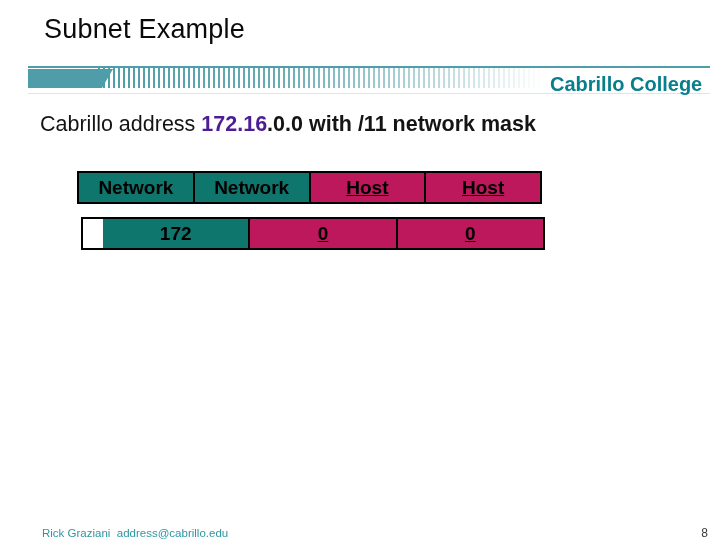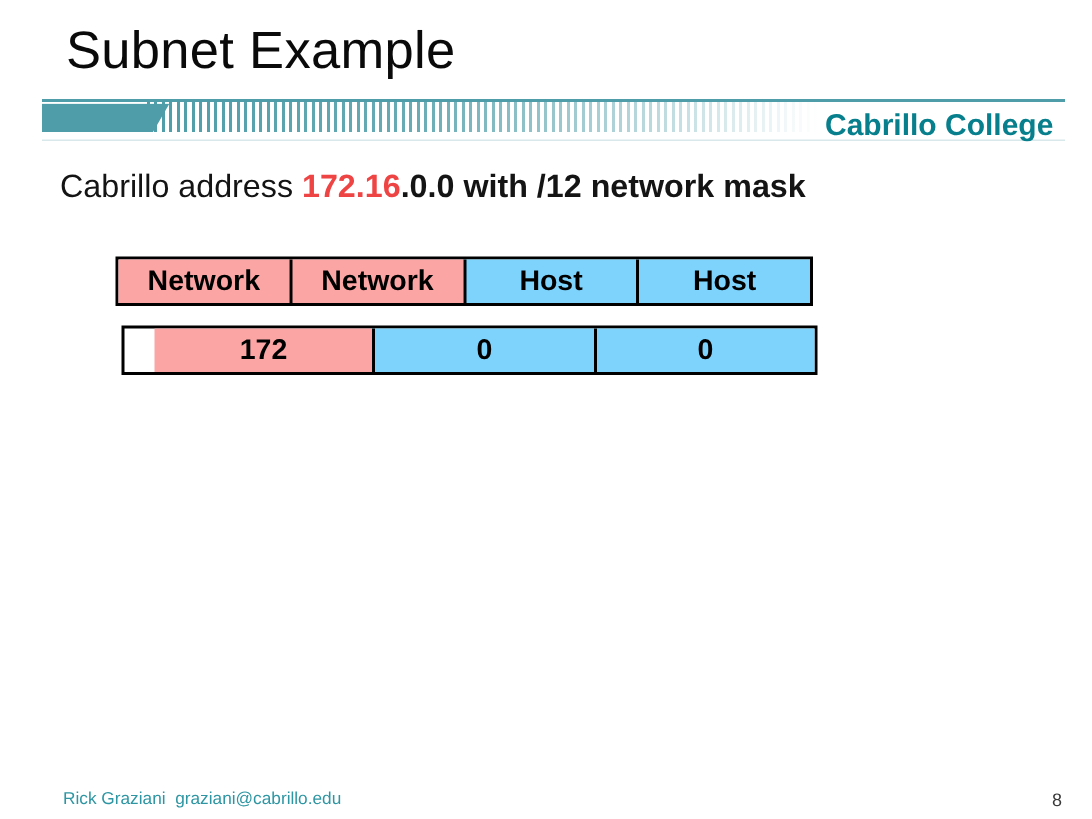--- a/index.html
+++ b/index.html
@@ -9,21 +9,21 @@
     font-family: "Liberation Sans", sans-serif;
     position: relative;
     overflow: hidden;
   }
   .abs { position: absolute; }
 
   
   .title {
     left: 44px; top: 14px;
     margin: 0;
-    font-size: 35px;
+    font-size: 27px;
     font-weight: 400;
     color: #0a0a0a;
     letter-spacing: 0.2px;
   }
 
   
   .band-line {
     left: 28px; top: 66px;
     width: 682px; height: 2px;
     background: #4E9DA8;
@@ -66,21 +66,21 @@
   }
 
   
   .subtitle {
     left: 40px; top: 112px;
     margin: 0;
     font-size: 21.5px;
     color: #141414;
     white-space: nowrap;
   }
-  .subtitle .hl { color: #ef4444; font-weight: 700; }
+  .subtitle .hl { color: #4c1d95; font-weight: 700; }
   .subtitle .b  { font-weight: 700; }
 
   
   .row {
     display: flex;
     border: 2px solid #000;
     box-sizing: border-box;
     height: 33px;
   }
   .header-row { left: 77px; top: 171px; width: 465px; }
@@ -88,22 +88,22 @@
   .cell {
     flex: 1 1 0;
     display: flex;
     align-items: center;
     justify-content: center;
     font-size: 19px;
     font-weight: 700;
     color: #000;
   }
   .cell + .cell { border-left: 2px solid #000; }
-  .cell.gold   { background: #fca5a5; }
-  .cell.yellow { background: #7dd3fc; }
+  .cell.gold   { background: #0f766e; }
+  .cell.yellow { background: #be185d; text-decoration: underline; }
 
   
   .footer-author {
     left: 42px; top: 527px;
     font-size: 11.5px;
     color: #2E96A3;
     white-space: pre;
   }
   .footer-page {
     right: 20px; top: 526px;
@@ -119,31 +119,31 @@
   <h1 class="abs title">Subnet Example</h1>
 
   <div class="abs band-line"></div>
   <div class="abs band">
     <div class="band-stripes"></div>
     <div class="band-solid"></div>
   </div>
   <div class="abs band-shadow"></div>
   <div class="abs brand">Cabrillo College</div>
 
-  <p class="abs subtitle"><span>Cabrillo address </span><span class="hl">172.16</span><span class="b">.0.0 with /12 network mask</span></p>
+  <p class="abs subtitle"><span>Cabrillo address </span><span class="hl">172.16</span><span class="b">.0.0 with /11 network mask</span></p>
 
   <div class="abs row header-row">
     <div class="cell gold">Network</div>
     <div class="cell gold">Network</div>
     <div class="cell yellow">Host</div>
     <div class="cell yellow">Host</div>
   </div>
 
   <div class="abs row value-row">
     <div class="cell gold">172</div>
     <div class="cell yellow">0</div>
     <div class="cell yellow">0</div>
   </div>
 
-  <div class="abs footer-author">Rick Graziani  graziani@cabrillo.edu</div>
+  <div class="abs footer-author">Rick Graziani  address@cabrillo.edu</div>
   <div class="abs footer-page">8</div>
 
 </div>
 
 </body></html>

